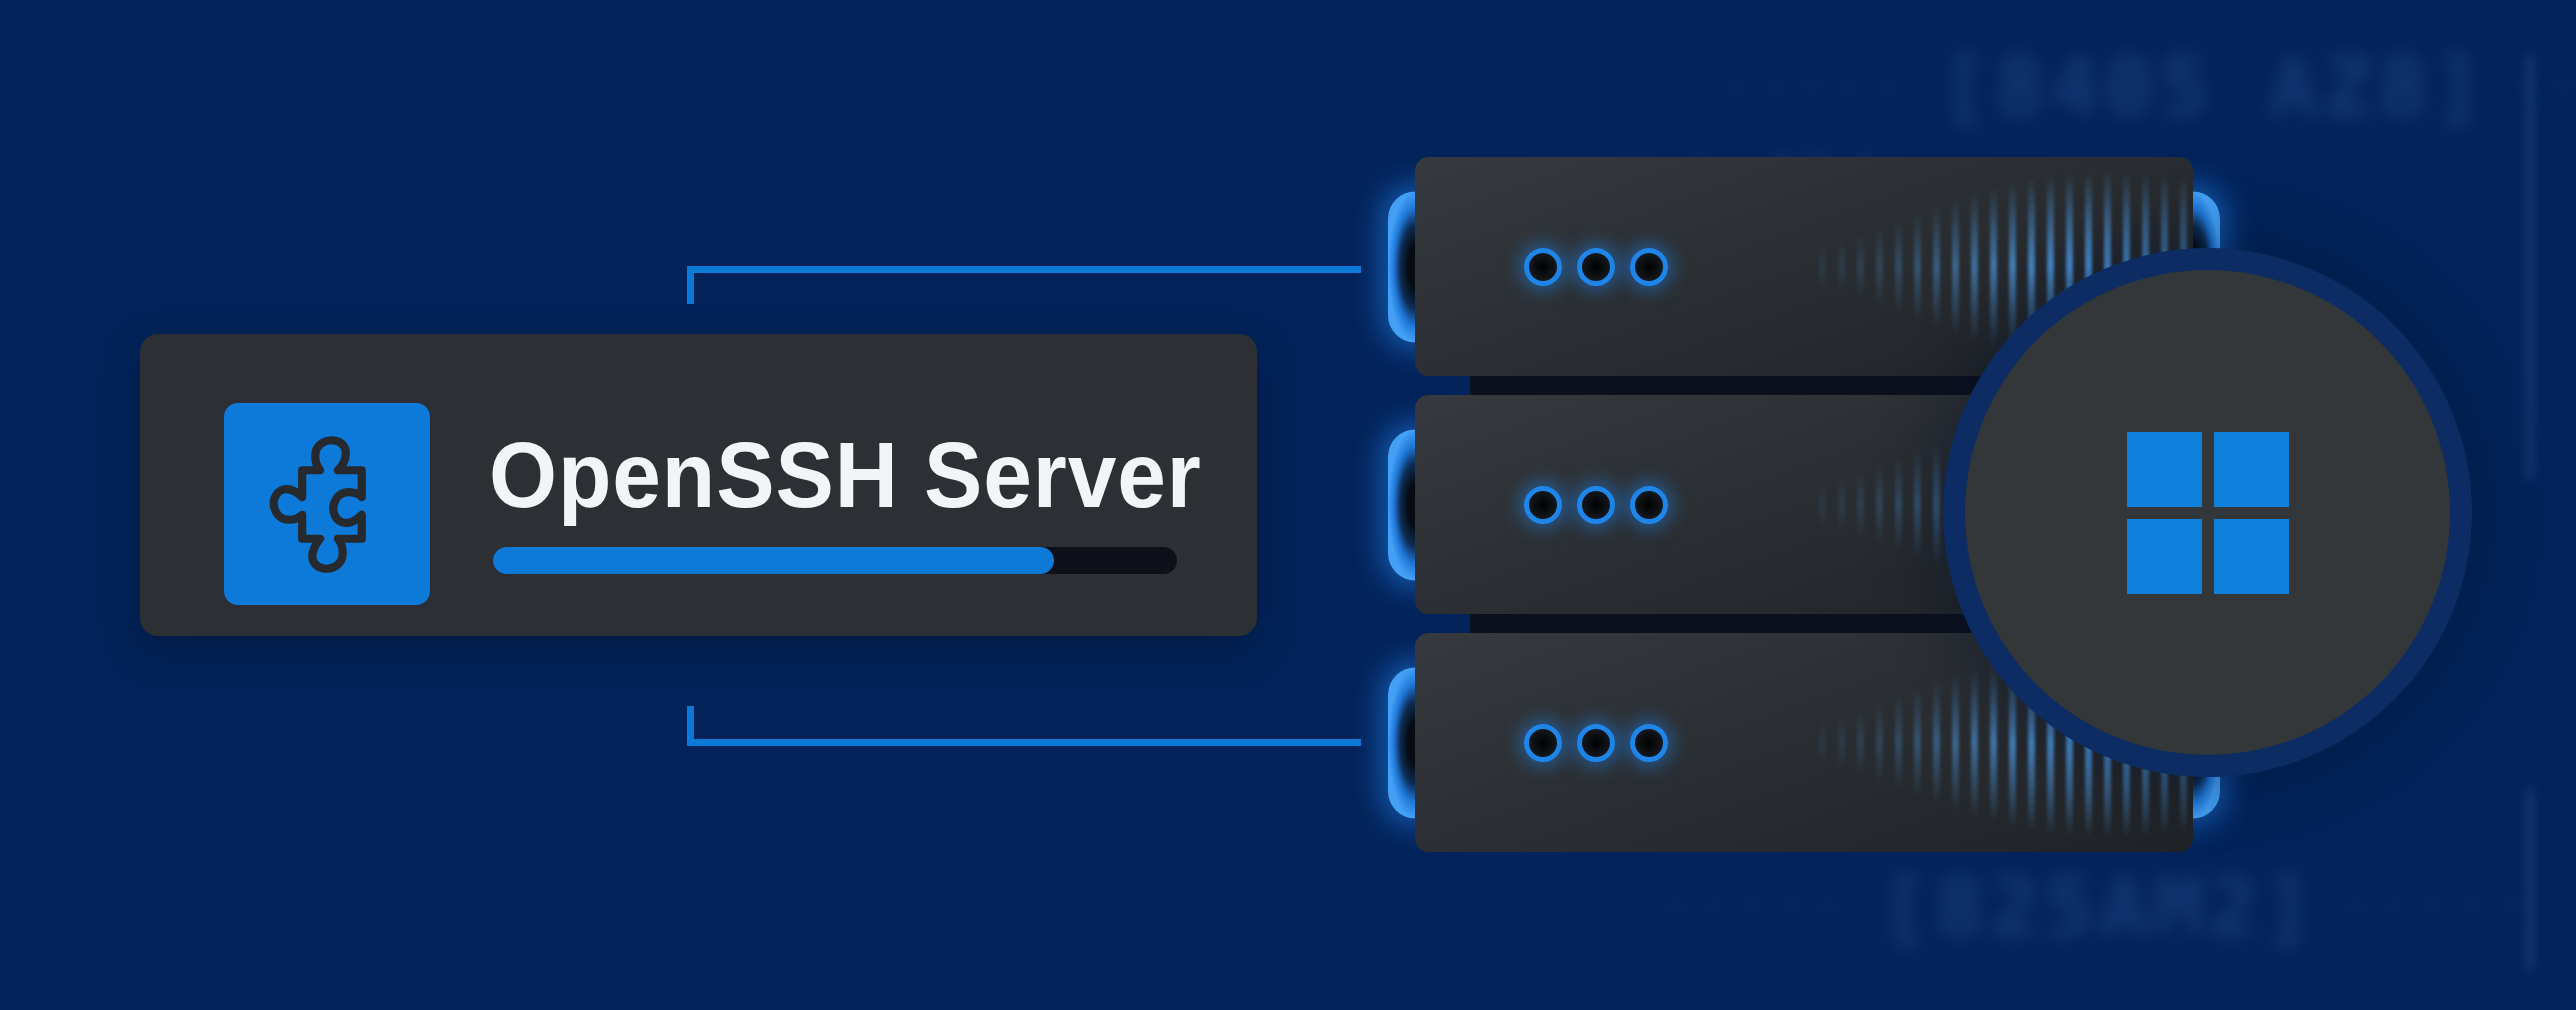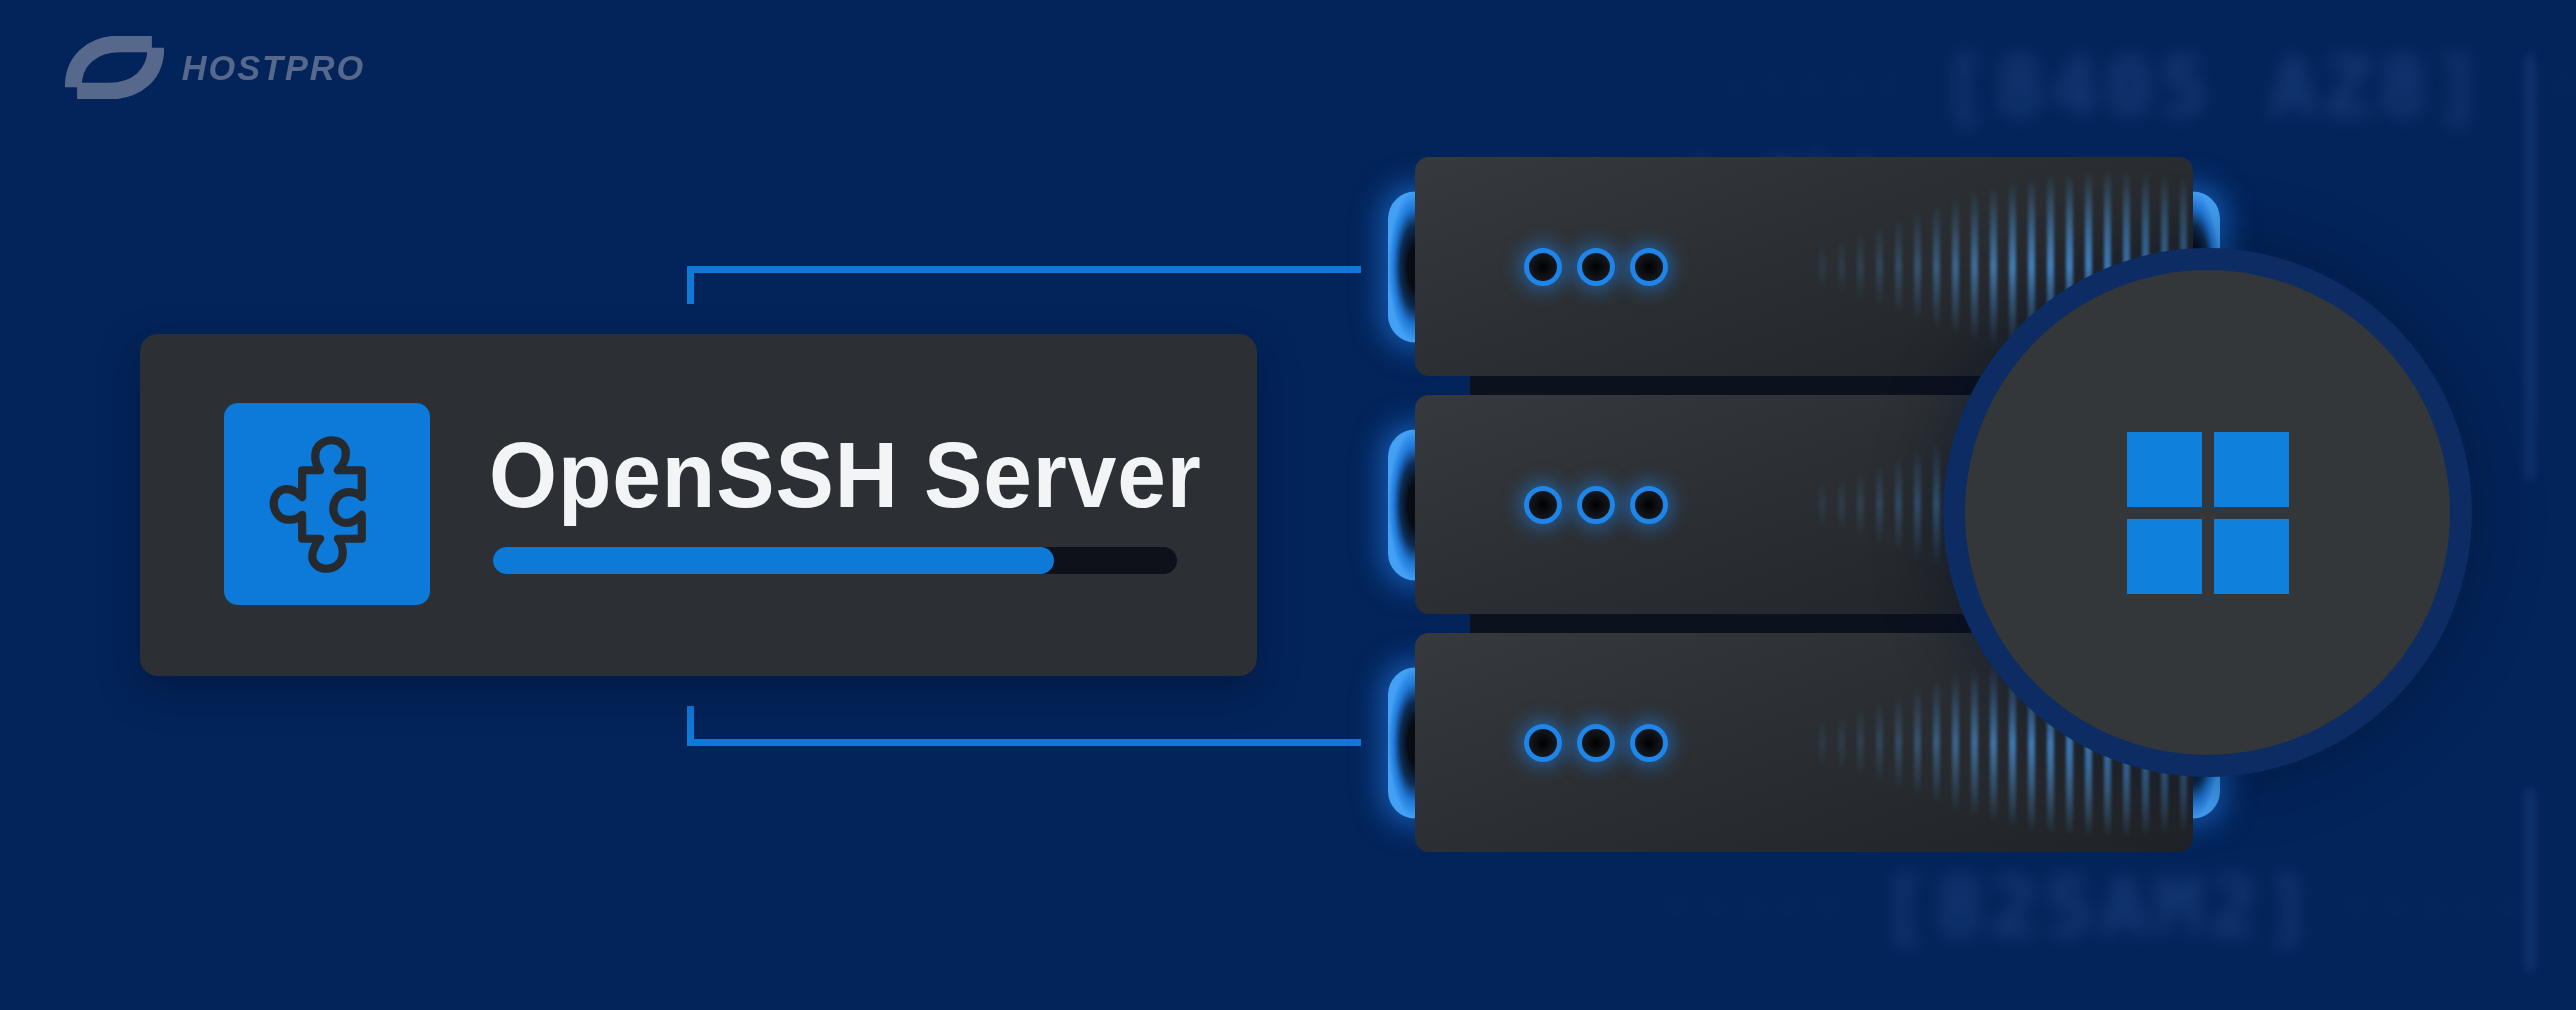--- a/index.html
+++ b/index.html
@@ -15,21 +15,21 @@
   .vline{position:absolute;width:8px;background:var(--codecol,#1c3f7c);filter:blur(5px);opacity:.7;border-radius:4px;}
 
   
   .brand{position:absolute;left:65px;top:36px;display:flex;align-items:center;gap:16px;}
   .brand-text{font-size:35px;font-weight:700;font-style:italic;letter-spacing:2px;color:#56688c;transform:scaleX(.98);}
 
   
   .conn{position:absolute;background:var(--accent,#0d7ad8);z-index:1;}
 
   
-  .card{position:absolute;left:140px;top:334px;width:1117px;height:342px;border-radius:18px;
+  .card{position:absolute;left:140px;top:334px;width:1117px;height:302px;border-radius:18px;
         background:#2c3034;box-shadow:0 14px 40px rgba(0,10,30,.35);z-index:2;}
   .tile{position:absolute;left:84px;top:69px;width:206px;height:202px;border-radius:14px;
         background:var(--accent2,#0d7ad9);display:flex;align-items:center;justify-content:center;}
   .app-title{position:absolute;left:349px;top:95px;font-size:93px;line-height:1;color:#f2f4f5;
              font-weight:700;letter-spacing:1px;transform:scaleX(.94);transform-origin:left center;white-space:nowrap;}
   .progress{position:absolute;left:353px;top:213px;width:684px;height:27px;border-radius:14px;background:#0e111a;}
   .progress-fill{height:100%;border-radius:14px;background:var(--accent,#0d7ad8);width:0;}
 
   
   .rack{position:absolute;left:1415px;top:157px;width:778px;z-index:2;}
@@ -74,27 +74,20 @@
     </div>
     <div class="code-line" style="left:1664px;top:860px;">
       <span class="code-dots">·····</span>
       <span class="code-big">[825AM2]</span>
       <span class="code-dots">·····</span>
     </div>
     <div class="vline" style="left:2526px;top:54px;height:426px;"></div>
     <div class="vline" style="left:2526px;top:788px;height:183px;"></div>
   </div>
 
-  <div class="brand">
-    <svg width="99" height="63" viewBox="0 0 100 64">
-      <path d="M8,52 C8,24 28,8 56,8 L88,8" stroke="#56688c" stroke-width="17" fill="none"></path>
-      <path d="M92,12 C92,40 72,56 44,56 L12,56" stroke="#56688c" stroke-width="17" fill="none"></path>
-    </svg>
-    <span class="brand-text">HOSTPRO</span>
-  </div>
 
   <div class="conn" style="left:687px;top:266px;width:7px;height:38px;"></div>
   <div class="conn" style="left:687px;top:266px;width:674px;height:7px;"></div>
   <div class="conn" style="left:687px;top:706px;width:7px;height:40px;"></div>
   <div class="conn" style="left:687px;top:739px;width:674px;height:7px;"></div>
 
   <div class="card">
     <div class="tile">
       <svg width="149" height="149" viewBox="0 0 100 100">
         <path fill="none" stroke="#26292d" stroke-width="5.5" stroke-linejoin="round" d="M33,27 L45,27 C41,22 40,13 46,9 C52,5 60,7 62,13 C63,18 61,23 57,27 L73,27 L73,45

